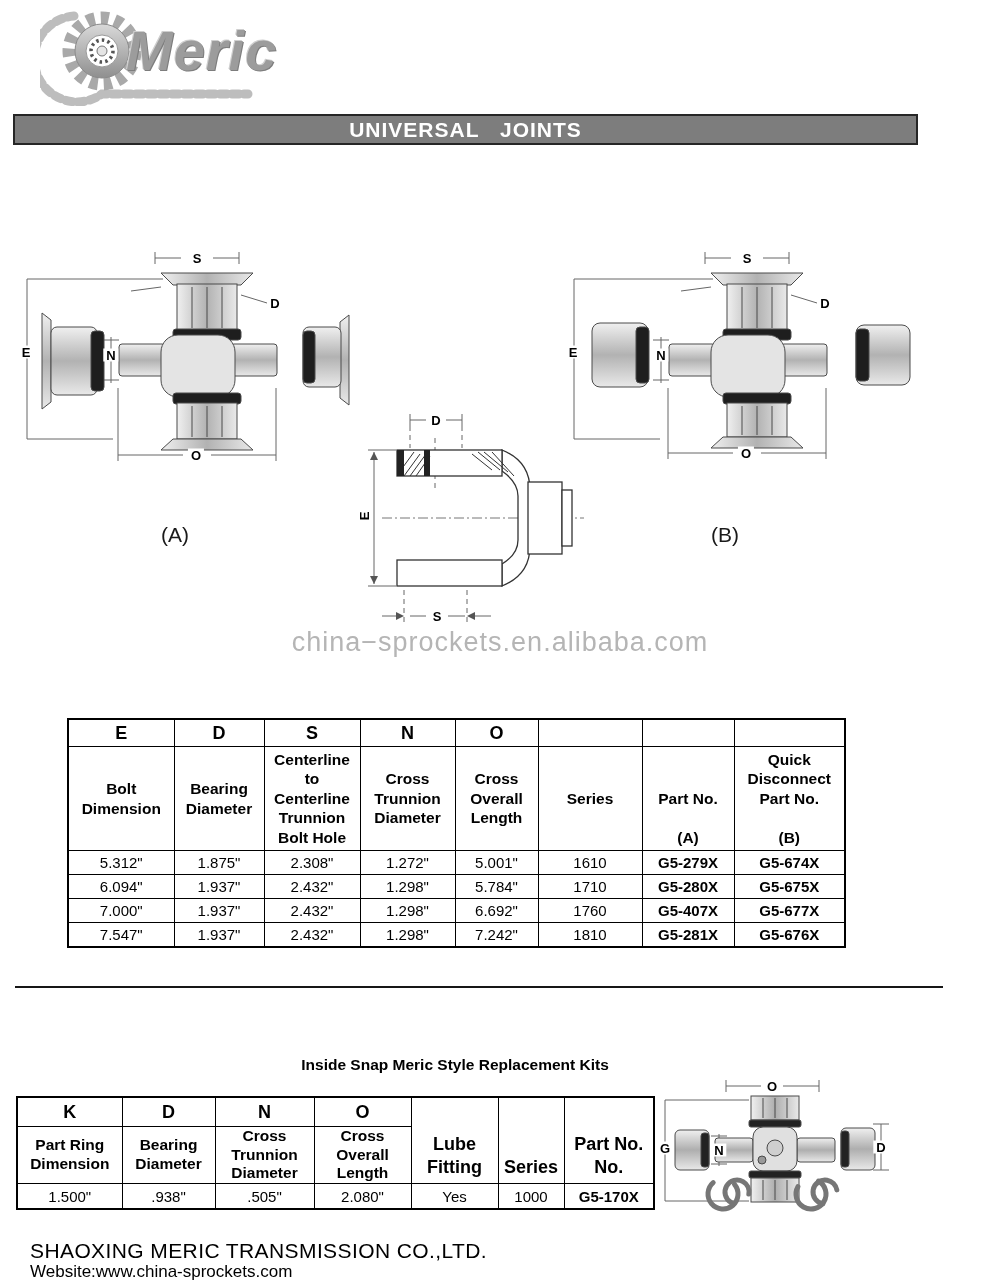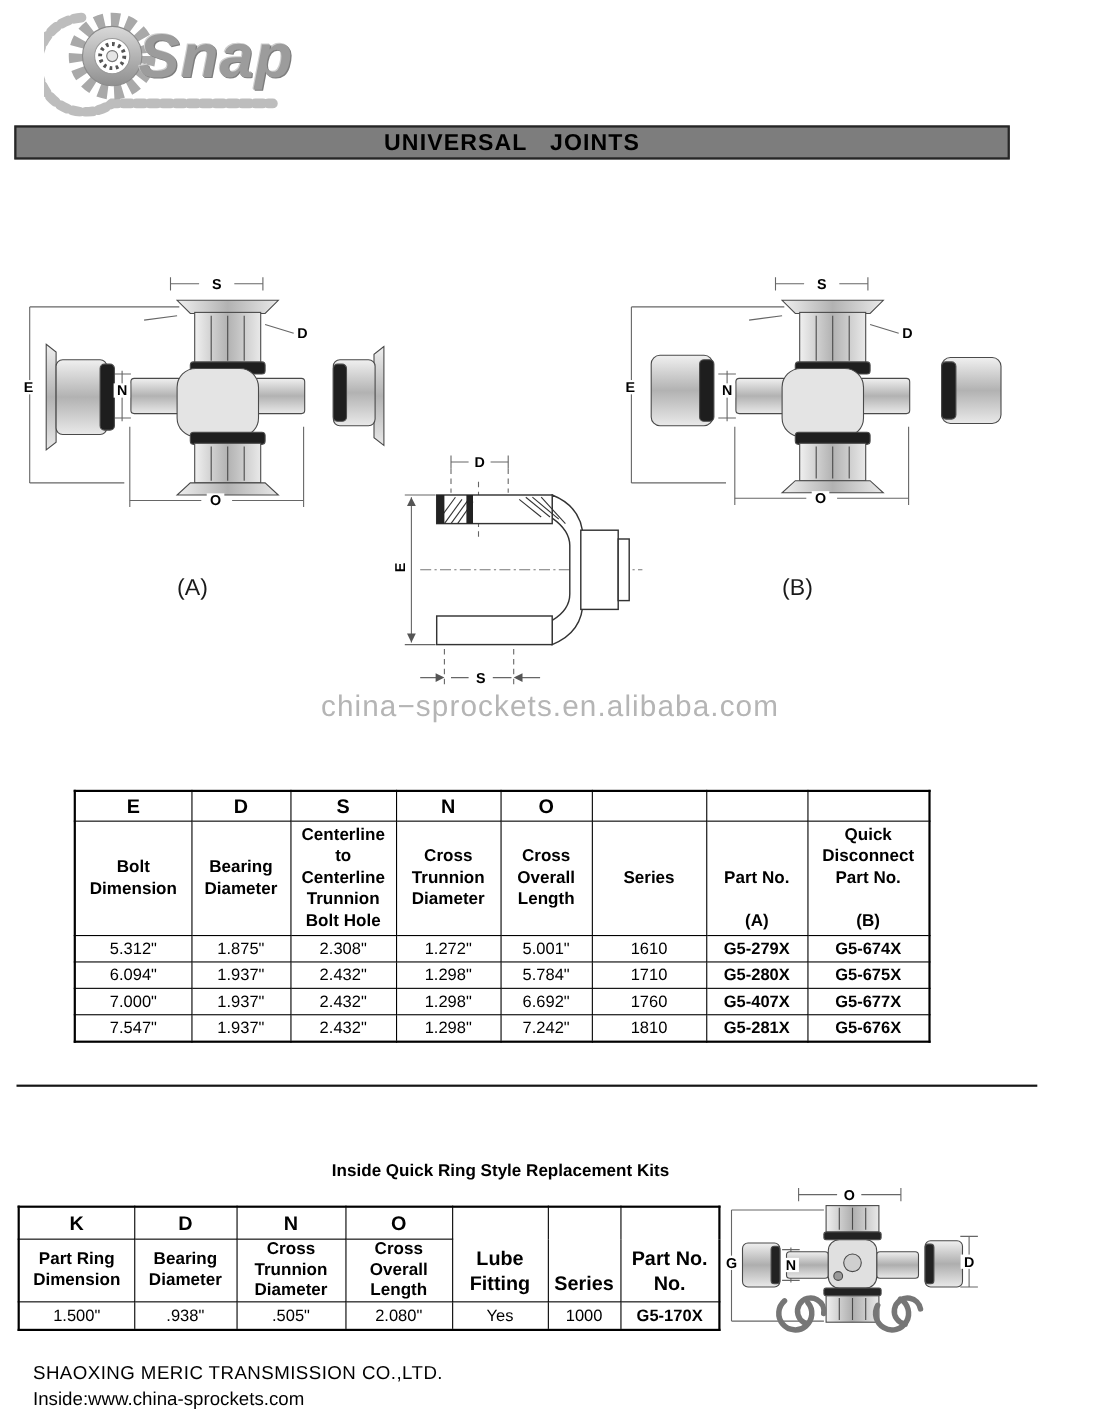--- a/index.html
+++ b/index.html
@@ -8,21 +8,21 @@
   .abs{position:absolute;}
 
   
   .logo{left:40px;top:4px;width:240px;height:102px;}
   .brand{position:absolute;left:86px;top:14px;font-size:56px;font-weight:bold;font-style:italic;
          color:#9c9c9c;letter-spacing:1px;text-shadow:1px 1px 0 #7d7d7d, -1px -1px 0 #cfcfcf;}
 
   
   .header-bar{left:13px;top:114px;width:905px;height:31px;background:#7d7d7d;
               border:2px solid #262626;box-sizing:border-box;display:flex;align-items:center;justify-content:center;}
-  .header-bar span{color:#000000;font-weight:bold;font-size:21px;letter-spacing:1px;word-spacing:14px;}
+  .header-bar span{color:#ffffff;font-weight:bold;font-size:21px;letter-spacing:1px;word-spacing:14px;}
 
   
   .draw{position:absolute;}
   .dim-label{position:absolute;transform:translate(-50%,-50%);font-size:13px;font-weight:bold;
              background:#fff;padding:0 3px;line-height:1;}
   .dim-label.rot{transform:translate(-50%,-50%) rotate(-90deg);}
   .caption{position:absolute;transform:translate(-50%,-50%);font-size:21px;color:#1a1a1a;}
 
   
   .watermark{left:0;top:627px;width:1000px;text-align:center;font-size:27px;color:#b5b5b5;letter-spacing:1px;}
@@ -44,21 +44,21 @@
   .divider{left:15px;top:986px;width:928px;height:2px;background:#161616;}
 
   .kits-title{left:15px;top:1056px;width:880px;text-align:center;font-size:15.5px;font-weight:bold;}
 
   .kit-table{left:16px;top:1096px;width:637px;}
   .kit-table .code-row th{height:28px;font-size:18px;font-weight:bold;}
   .kit-table .desc-row th{height:56px;font-size:15.5px;font-weight:bold;line-height:1.2;vertical-align:middle;}
   .kit-table .tall{vertical-align:bottom;padding-bottom:5px;font-size:15.5px;font-weight:bold;line-height:1.25;}
   .kit-table td{height:24px;font-size:15px;}
 
-  .footer-company{left:30px;top:1239px;font-size:17px;letter-spacing:0.4px;}
+  .footer-company{left:30px;top:1239px;font-size:21px;letter-spacing:0.4px;}
   .footer-website{left:30px;top:1262px;font-size:17px;}
 
   svg .ln{stroke:#666;stroke-width:1;fill:none;}
   svg .pt{stroke:#4a4a4a;stroke-width:1;}
   svg .outl{stroke:#333;stroke-width:1.3;fill:#ffffff;}
   svg .hatch{stroke:#333;stroke-width:1;}
   svg .dash{stroke:#666;stroke-width:1;stroke-dasharray:5 4;fill:none;}
   svg .dashdot{stroke:#777;stroke-width:1;stroke-dasharray:10 3 2 3;fill:none;}
 </style>
 </head>
@@ -74,21 +74,21 @@
             <stop offset="1" stop-color="#8f8f8f"></stop>
         </linearGradient>
       </defs>
       <path d="M34,12 A43,43 0 1 0 62,90 L208,90" fill="none" stroke="#bdbdbd" stroke-width="9" stroke-dasharray="7 5" stroke-linecap="round"></path>
       <circle cx="62" cy="47" r="33" fill="none" stroke="#a9a9a9" stroke-width="13" stroke-dasharray="8 6"></circle>
       <circle cx="62" cy="47" r="27" fill="url(#gearg)" stroke="#8a8a8a"></circle>
       <circle cx="62" cy="47" r="16" fill="#ffffff" stroke="#9a9a9a"></circle>
       <circle cx="62" cy="47" r="11" fill="none" stroke="#555" stroke-width="3.5" stroke-dasharray="2.5 3.2"></circle>
       <circle cx="62" cy="47" r="5" fill="#e5e5e5" stroke="#777"></circle>
     </svg>
-    <span class="brand">Snap</span>
+    <span class="brand">Meric</span>
   </div>
 
   <div class="abs header-bar">
     <span>UNIVERSAL JOINTS</span>
   </div>
 
   <div class="draw" style="left:15px;top:243px;width:340px;height:305px;">
     <svg width="340" height="305" viewBox="0 0 340 305">
       <defs>
         <linearGradient id="cupVa" x1="0" y1="0" x2="1" y2="0">
@@ -365,21 +365,21 @@
         <td>7.242"</td>
         <td>1810</td>
         <td class="pn">G5-281X</td>
         <td class="pn">G5-676X</td>
       </tr>
     </tbody>
   </table>
 
   <div class="abs divider"></div>
 
-  <div class="abs kits-title">Inside Quick Ring Style Replacement Kits</div>
+  <div class="abs kits-title">Inside Snap Meric Style Replacement Kits</div>
 
   <table class="kit-table">
     <colgroup>
       <col style="width:105px">
         <col style="width:93px">
         <col style="width:99px">
         <col style="width:97px">
       <col style="width:87px">
         <col style="width:66px">
         <col style="width:90px">
@@ -477,15 +477,15 @@
         <circle cx="170" cy="124" r="12" stroke-dasharray="52 24" transform="rotate(100 170 124)"></circle>
       </g>
     </svg>
     <span class="dim-label" style="left:117px;top:18px;">O</span>
     <span class="dim-label" style="left:10px;top:80px;">G</span>
     <span class="dim-label" style="left:64px;top:82px;">N</span>
     <span class="dim-label" style="left:226px;top:79px;">D</span>
   </div>
 
   <div class="abs footer-company">SHAOXING MERIC TRANSMISSION CO.,LTD.</div>
-  <div class="abs footer-website">Inside:www.china-sprockets.com</div>
+  <div class="abs footer-website">Website:www.china-sprockets.com</div>
 
 </div>
 
 </body></html>

